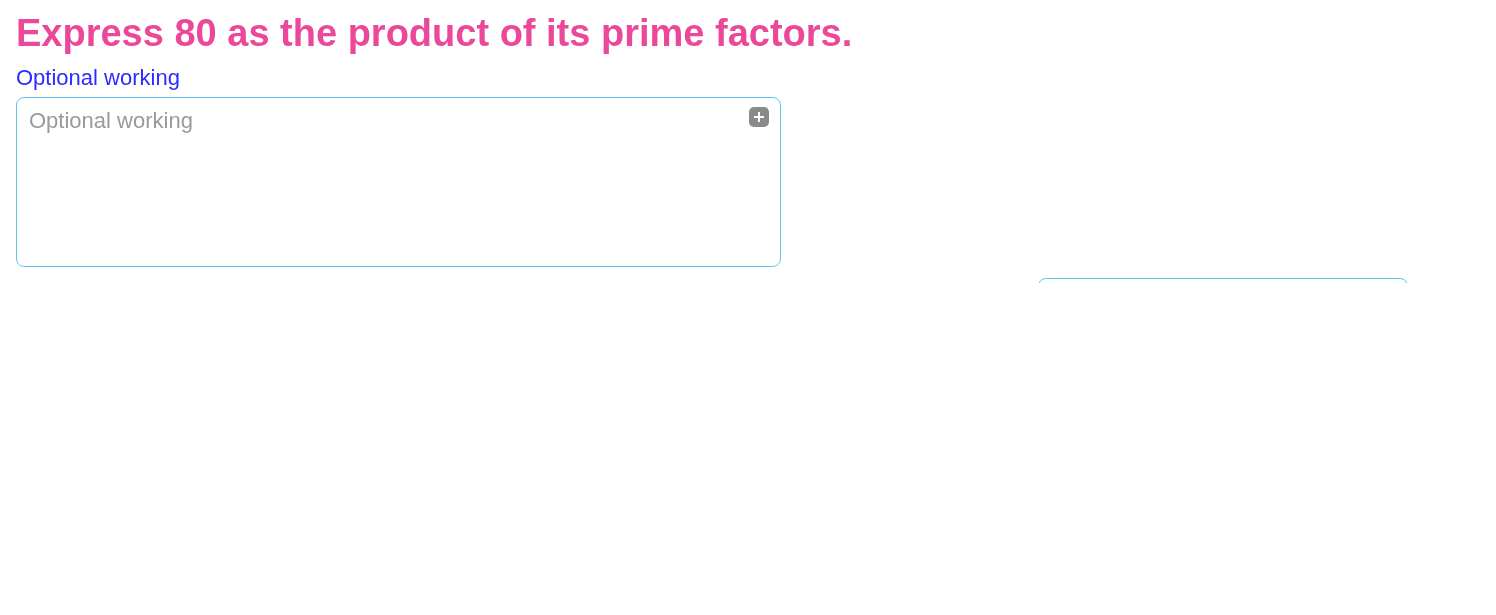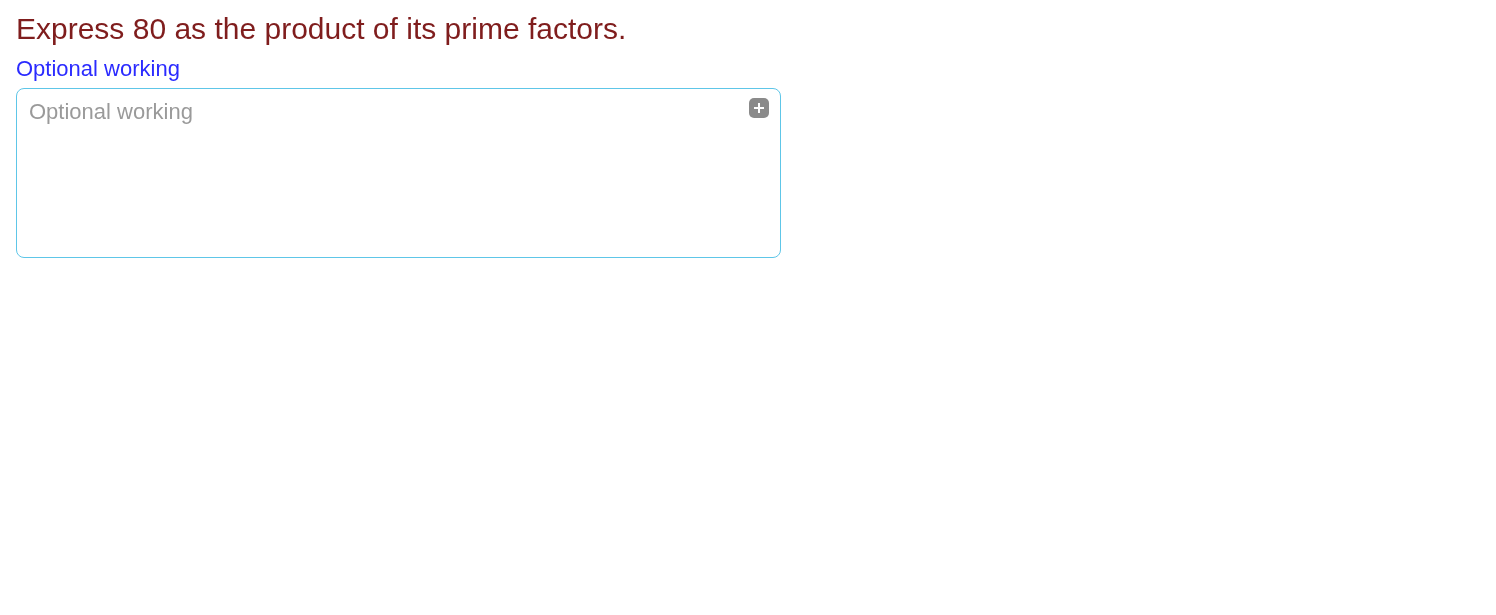--- a/index.html
+++ b/index.html
@@ -5,24 +5,24 @@
     * { box-sizing: border-box; }
     body {
       margin: 0;
       padding: 12px 16px;
       font-family: Arial, Helvetica, sans-serif;
       background: #fff;
       color: #000;
       width: 1496px;
     }
     .question {
-      font-size: 30px;
-      font-weight: 400;
+      font-size: 38px;
+      font-weight: 700;
       margin: 0 0 10px 0;
-      color: #7f1d1d;
+      color: #ec4899;
     }
     .opt-label {
       color: #2b2bff;
       font-size: 22px;
       margin-bottom: 6px;
     }
     .working-wrap {
       position: relative;
       width: 765px;
     }

